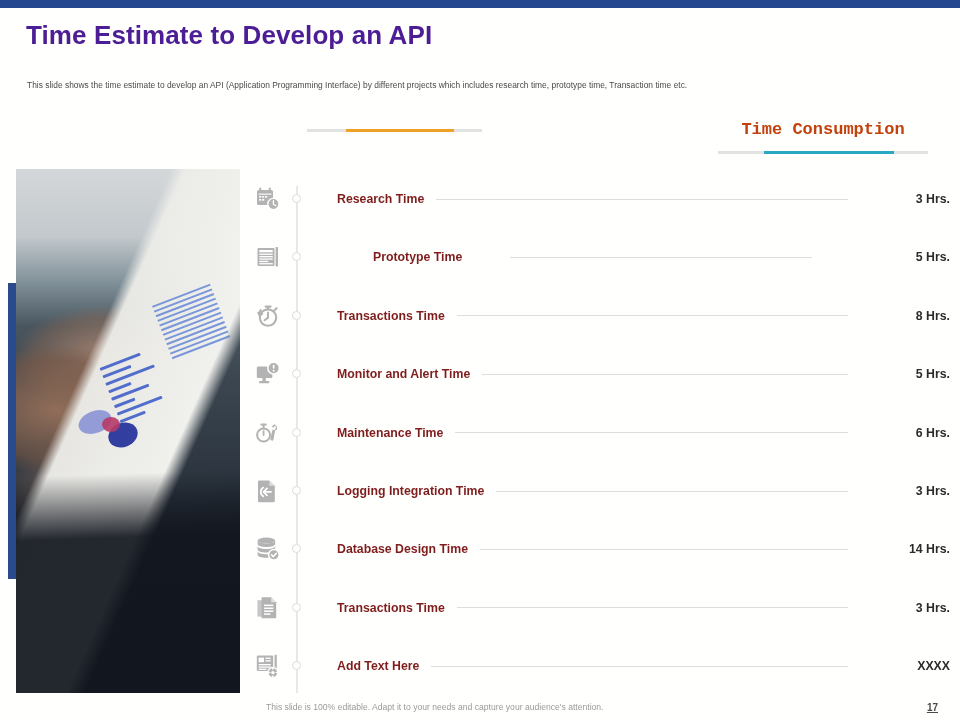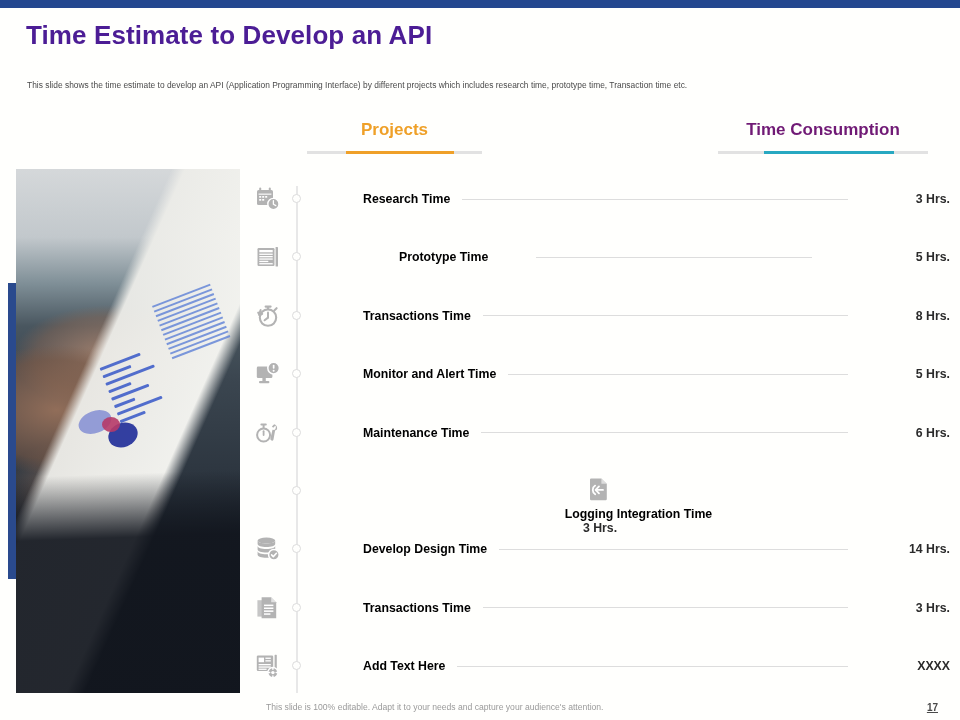--- a/index.html
+++ b/index.html
@@ -79,21 +79,21 @@
     width: 175px;
   }
   #head-projects .label { color: #efa028; }
   #head-projects .rule::after { background: #efa028; }
 
   #head-time {
     left: 718px;
     top: 119px;
     width: 210px;
   }
-  #head-time .label { color: #701a75; }
+  #head-time .label { color: #c2410c; font-family: Liberation Mono, monospace; }
   #head-time .rule::after { background: #28a8c1; }
 
   
   .photo-wrap {
     position: absolute;
     left: 16px;
     top: 169px;
     width: 224px;
     height: 524px;
     overflow: hidden;
@@ -214,24 +214,24 @@
     width: 36px;
     height: 36px;
     flex: 0 0 36px;
     display: flex;
     align-items: center;
     justify-content: center;
     color: #b3b3b3;
   }
   .row-icon svg { display: block; }
   .row-label {
-    margin-left: 77px;
+    margin-left: 51px;
     font-size: 12.3px;
     font-weight: bold;
-    color: #000000;
+    color: #7f1d1d;
     white-space: nowrap;
   }
   .row-conn {
     flex: 1 1 auto;
     height: 1px;
     background: #dddddd;
     margin: 0 12px;
     min-width: 10px;
   }
   .row-value {
@@ -265,21 +265,20 @@
 </head>
 <body>
 
 <div class="top-bar"></div>
 
 <div class="slide-title">Time Estimate to Develop an API</div>
 
 <div class="slide-desc">This slide shows the time estimate to develop an API (Application Programming Interface) by different projects which includes research time, prototype time, Transaction time etc.</div>
 
 <div class="col-head" id="head-projects">
-  <div class="label">Projects</div>
   <div class="rule"></div>
 </div>
 
 <div class="col-head" id="head-time">
   <div class="label">Time Consumption</div>
   <div class="rule"></div>
 </div>
 
 <div class="photo-wrap">
   <div class="photo">
@@ -410,21 +409,21 @@
           <path d="M7.6 3.4 v3.6" stroke-width="2"></path>
           <g fill="currentColor" stroke="none">
             <path d="M18.2 3.2 l-2.3 2.3 1.3 1.3 2.3-2.3a3.9 3.9 0 0 1 -1.3 4.6 l-1.7 -0.4 -2.1 8.9a1.6 1.6 0 0 0 3.1 0.8 l1.6-8.8 1.6-0.8a3.9 3.9 0 0 0 -2.5-5.6z"></path>
           </g>
         </svg>
       </div>
       <div class="row-label">Maintenance Time</div>
       <div class="row-conn"></div>
       <div class="row-value">6 Hrs.</div>
     </div>
-    <div class="row" style="top: 471px; flex-direction: column;">
+    <div class="row" style="top: 471px;">
       <div class="row-icon">
         <svg width="24" height="24" viewBox="0 0 24 24" fill="currentColor">
           <path d="M3.2 1.4 h10.2 l5.4 5.4 v15.3 a1.2 1.2 0 0 1 -1.2 1.2 H3.2 a1.2 1.2 0 0 1 -1.2 -1.2 V2.6 a1.2 1.2 0 0 1 1.2 -1.2 z"></path>
           <path d="M13.4 1.4 l5.4 5.4 h-5.4z" fill="#ffffff" opacity="0.55"></path>
           <path d="M7.2 8.6 a5 5 0 0 0 0 8.6" stroke="#fff" stroke-width="1.8" fill="none" stroke-linecap="round"></path>
           <path d="M15 12.9 h-6.6" stroke="#fff" stroke-width="1.8" stroke-linecap="round"></path>
           <path d="M11 9.4 l-3.4 3.5 3.4 3.5" stroke="#fff" stroke-width="1.8" fill="none" stroke-linecap="round" stroke-linejoin="round"></path>
         </svg>
       </div>
       <div class="row-label">Logging Integration Time</div>
@@ -435,21 +434,21 @@
       <div class="row-icon">
         <svg width="24" height="24" viewBox="0 0 24 24" fill="currentColor">
           <ellipse cx="10.4" cy="3.6" rx="8.8" ry="3"></ellipse>
           <path d="M1.6 3.6 v3.5 c0 1.7 3.9 3 8.8 3 s8.8 -1.3 8.8 -3 V3.6 c0 1.7 -3.9 3 -8.8 3 S1.6 5.3 1.6 3.6z"></path>
           <path d="M1.6 8.9 v3.5 c0 1.7 3.9 3 8.8 3 s8.8 -1.3 8.8 -3 V8.9 c0 1.7 -3.9 3 -8.8 3 S1.6 10.6 1.6 8.9z"></path>
           <path d="M1.6 14.2 v3.5 c0 1.7 3.9 3 8.8 3 s8.8 -1.3 8.8 -3 v-3.5 c0 1.7 -3.9 3 -8.8 3 s-8.8 -1.3 -8.8 -3z"></path>
           <circle cx="17.9" cy="17.8" r="5.3" fill="currentColor" stroke="#fff" stroke-width="1.5"></circle>
           <path d="M15.6 17.9 l1.7 1.7 3.1 -3.3" stroke="#fff" stroke-width="1.6" fill="none" stroke-linecap="round" stroke-linejoin="round"></path>
         </svg>
       </div>
-      <div class="row-label">Develop Design Time</div>
+      <div class="row-label">Database Design Time</div>
       <div class="row-conn"></div>
       <div class="row-value">14 Hrs.</div>
     </div>
     <div class="row" style="top: 587.8px;">
       <div class="row-icon">
         <svg width="24" height="24" viewBox="0 0 24 24" fill="currentColor">
           <path d="M1.4 4.2 h8.4 v16.4 H1.4z" opacity="0.75"></path>
           <path d="M5.6 1.2 h9.6 l5 5 v16 H5.6z"></path>
           <path d="M15.2 1.2 l5 5 h-5z" fill="#fff" opacity="0.6"></path>
           <g fill="#fff">

